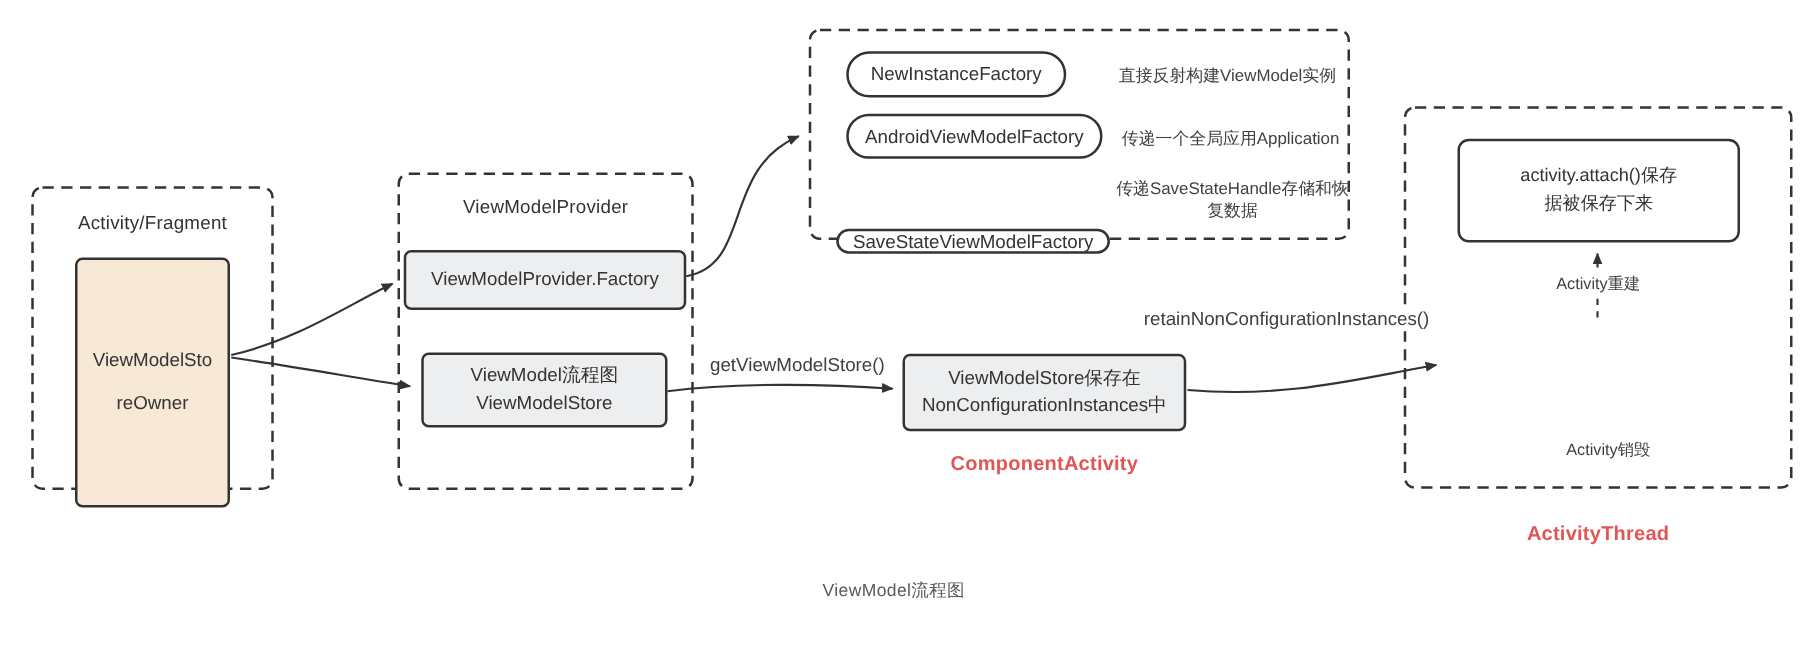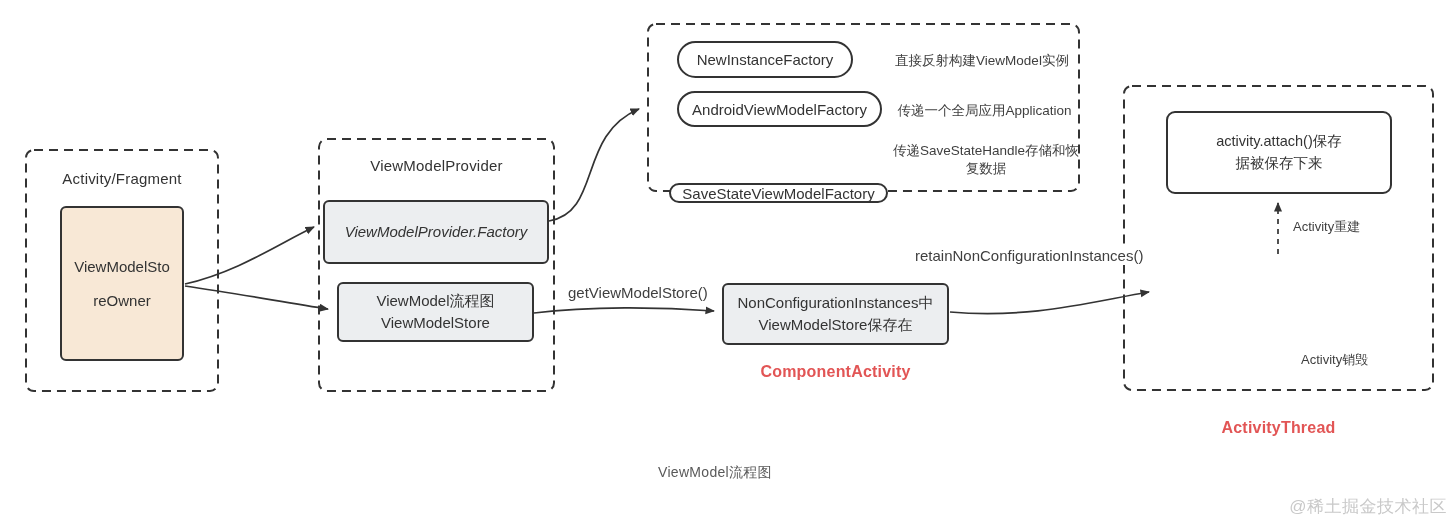--- a/index.html
+++ b/index.html
@@ -47,21 +47,21 @@
   .pill-desc{
     position:absolute;z-index:2;font-size:13.5px;color:var(--label-gray);
     line-height:1.35;text-align:center;
   }
   .edge-label{
     position:absolute;z-index:3;font-size:15px;color:var(--label-gray);
     background:#ffffff;padding:1px 3px;white-space:nowrap;
   }
   .small-label{
     position:absolute;z-index:3;font-size:13px;color:var(--label-gray);
-    background:#ffffff;padding:1px 3px;white-space:nowrap;margin-left:48px;
+    background:#ffffff;padding:1px 3px;white-space:nowrap;
   }
   .red-label{
     position:absolute;z-index:2;font-weight:bold;font-size:16px;
     color:var(--accent-red);text-align:center;letter-spacing:0.2px;
   }
   .diagram-title{
     position:absolute;z-index:2;font-size:14px;color:var(--title-gray);
     text-align:center;letter-spacing:0.3px;
   }
   .watermark{
@@ -88,27 +88,27 @@
 
     <path class="connector" d="M185,284 C238,272 280,243 314,227" marker-end="url(#ah)"></path>
     <path class="connector" d="M185,286 C240,294 288,303 328,309" marker-end="url(#ah)"></path>
     <path class="connector" d="M549,221 C602,212 577,135 639,109" marker-end="url(#ah)"></path>
     <path class="connector" d="M534,313 C590,306 660,307 714,311" marker-end="url(#ah)"></path>
     <path class="connector" d="M950,312 C1030,319 1090,302 1149,292" marker-end="url(#ah)"></path>
     <path class="connector" d="M1278,254 L1278,203" stroke-dasharray="5 5" marker-end="url(#ah)"></path>
   </svg>
 
   <div class="group-label" style="left:26px;top:170px;width:192px;">Activity/Fragment</div>
-  <div class="box peach" style="left:60px;top:206px;width:124px;height:155px;gap:12px;">
+  <div class="box peach" style="left:60px;top:206px;width:124px;height:200px;gap:12px;">
     <span>ViewModelSto</span>
     <span>reOwner</span>
   </div>
 
   <div class="group-label" style="left:319px;top:157px;width:235px;">ViewModelProvider</div>
-  <div class="box gray" style="left:323px;top:200px;width:226px;height:64px;font-style:italic;">
+  <div class="box gray" style="left:323px;top:200px;width:226px;height:48px;">
     <span>ViewModelProvider.Factory</span>
   </div>
   <div class="box gray" style="left:337px;top:282px;width:197px;height:60px;">
     <span>ViewModel流程图</span>
     <span>ViewModelStore</span>
   </div>
 
   <div class="pill" style="left:677px;top:41px;width:176px;height:37px;">
     <span>NewInstanceFactory</span>
   </div>
@@ -121,29 +121,28 @@
 
   <div class="pill" style="left:669px;top:139px;width:219px;height:20px;margin-top:44px;">
     <span>SaveStateViewModelFactory</span>
   </div>
   <div class="pill-desc" style="left:888px;top:142px;width:196px;">传递SaveStateHandle存储和恢复数据</div>
 
   <div class="edge-label" style="left:565px;top:283px;">getViewModelStore()</div>
   <div class="edge-label" style="left:912px;top:246px;">retainNonConfigurationInstances()</div>
 
   <div class="box gray" style="left:722px;top:283px;width:227px;height:62px;">
+    <span>ViewModelStore保存在</span>
     <span>NonConfigurationInstances中</span>
-    <span>ViewModelStore保存在</span>
   </div>
   <div class="red-label" style="left:722px;top:363px;width:227px;">ComponentActivity</div>
 
   <div class="box white" style="left:1166px;top:111px;width:226px;height:83px;font-size:14.5px;">
     <span>activity.attach()保存</span>
     <span>据被保存下来</span>
   </div>
   <div class="small-label" style="left:1242px;top:217px;">Activity重建</div>
   <div class="small-label" style="left:1250px;top:350px;">Activity销毁</div>
   <div class="red-label" style="left:1124px;top:419px;width:309px;">ActivityThread</div>
 
   <div class="diagram-title" style="left:465px;top:464px;width:500px;">ViewModel流程图</div>
-  <div class="watermark" style="right:6px;top:495px;width:300px;">@稀土掘金技术社区</div>
 
 </div>
 
 </body></html>

